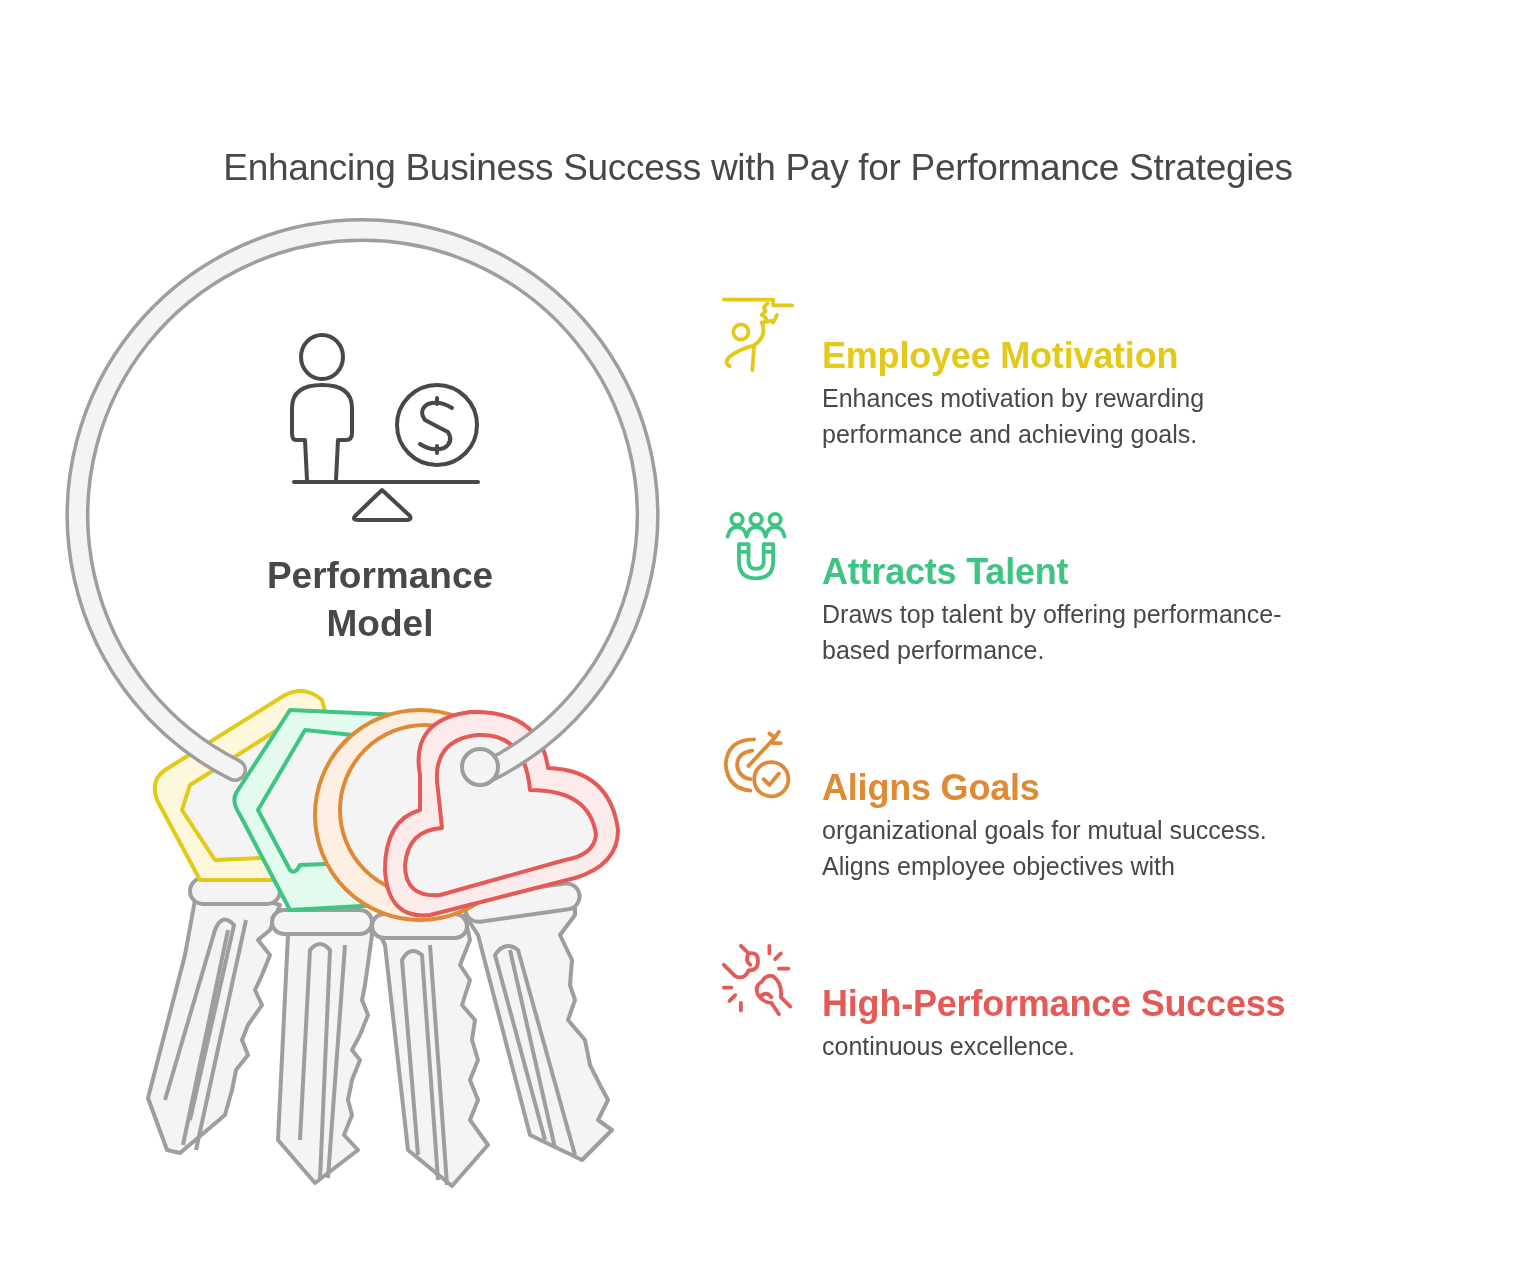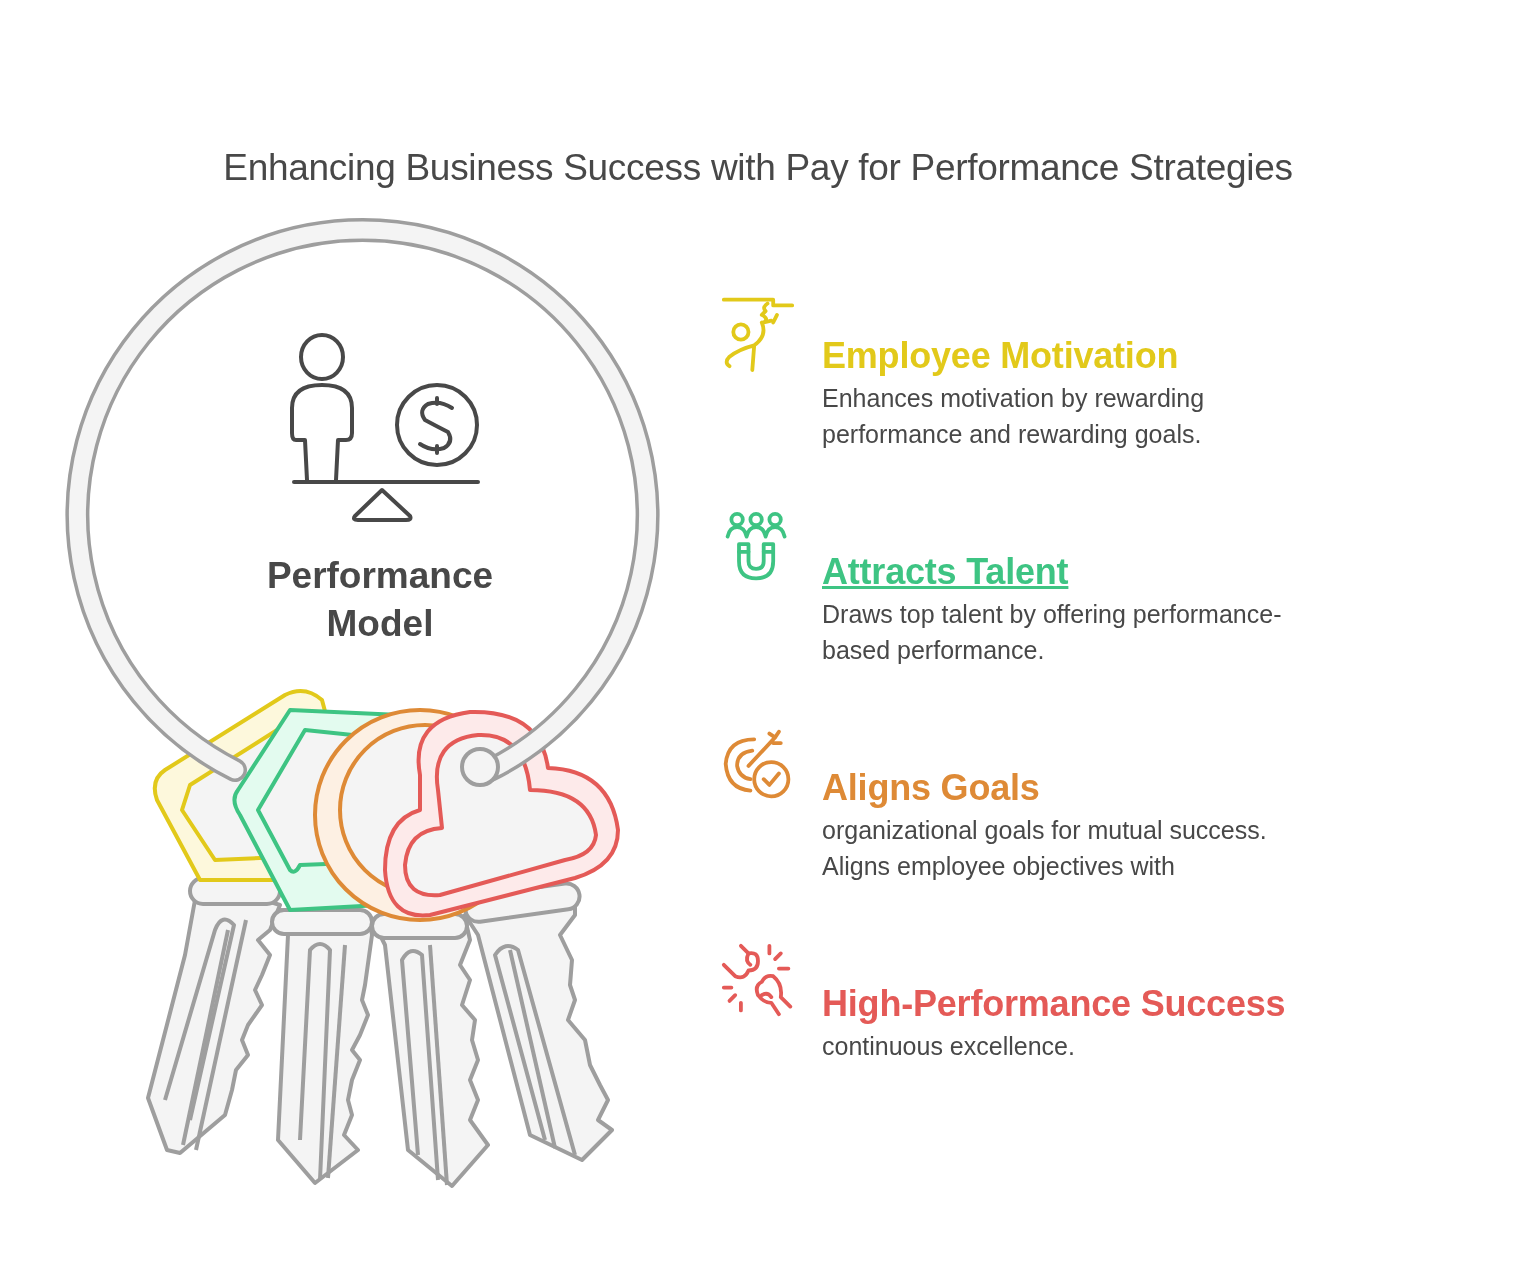--- a/index.html
+++ b/index.html
@@ -105,34 +105,34 @@
   <svg class="icon" viewBox="0 0 80 80" fill="none" stroke="#e2c91a" stroke-width="4" stroke-linecap="round" stroke-linejoin="round">
     <path d="M4 6 L56 6 L56 12 L76 12"></path>
     <path d="M50 10 Q44 14 48 18 L44 22 Q52 26 46 30 L54 28"></path>
     <circle cx="22" cy="40" r="8"></circle>
     <path d="M44 30 Q50 44 36 54 L34 80 M36 54 Q20 58 10 66 Q4 72 10 76"></path>
     <path d="M60 22 L56 30"></path>
   </svg>
   <div class="heading" style="color:#e2c91a;">Employee Motivation</div>
   <div class="desc">
     <span>Enhances motivation by rewarding</span>
-    <span>performance and rewarding goals.</span>
+    <span>performance and achieving goals.</span>
   </div>
 </div>
 
 <div class="item" style="top:508px;">
   <svg class="icon" viewBox="0 0 80 80" fill="none" stroke="#3ec483" stroke-width="4" stroke-linecap="round" stroke-linejoin="round">
     <circle cx="18" cy="10" r="6"></circle>
       <circle cx="38" cy="10" r="6"></circle>
       <circle cx="58" cy="10" r="6"></circle>
     <path d="M8 28 Q10 18 18 18 Q26 18 28 28 M28 28 Q30 18 38 18 Q46 18 48 28 M48 28 Q50 18 58 18 Q66 18 68 28"></path>
     <path d="M20 36 L20 54 Q20 72 38 72 Q56 72 56 54 L56 36 L46 36 L46 54 Q46 62 38 62 Q30 62 30 54 L30 36 Z"></path>
     <path d="M20 44 L30 44 M46 44 L56 44"></path>
   </svg>
-  <div class="heading" style="color:#3ec483;text-decoration:underline;">Attracts Talent</div>
+  <div class="heading" style="color:#3ec483;">Attracts Talent</div>
   <div class="desc">
     <span>Draws top talent by offering performance-</span>
     <span>based performance.</span>
   </div>
 </div>
 
 <div class="item" style="top:724px;">
   <svg class="icon" viewBox="0 0 80 80" fill="none" stroke="#de8a36" stroke-width="4" stroke-linecap="round" stroke-linejoin="round">
     <path d="M36 14 Q8 14 6 40 Q8 66 32 68"></path>
     <path d="M34 26 Q18 28 18 42 Q20 54 32 56"></path>

